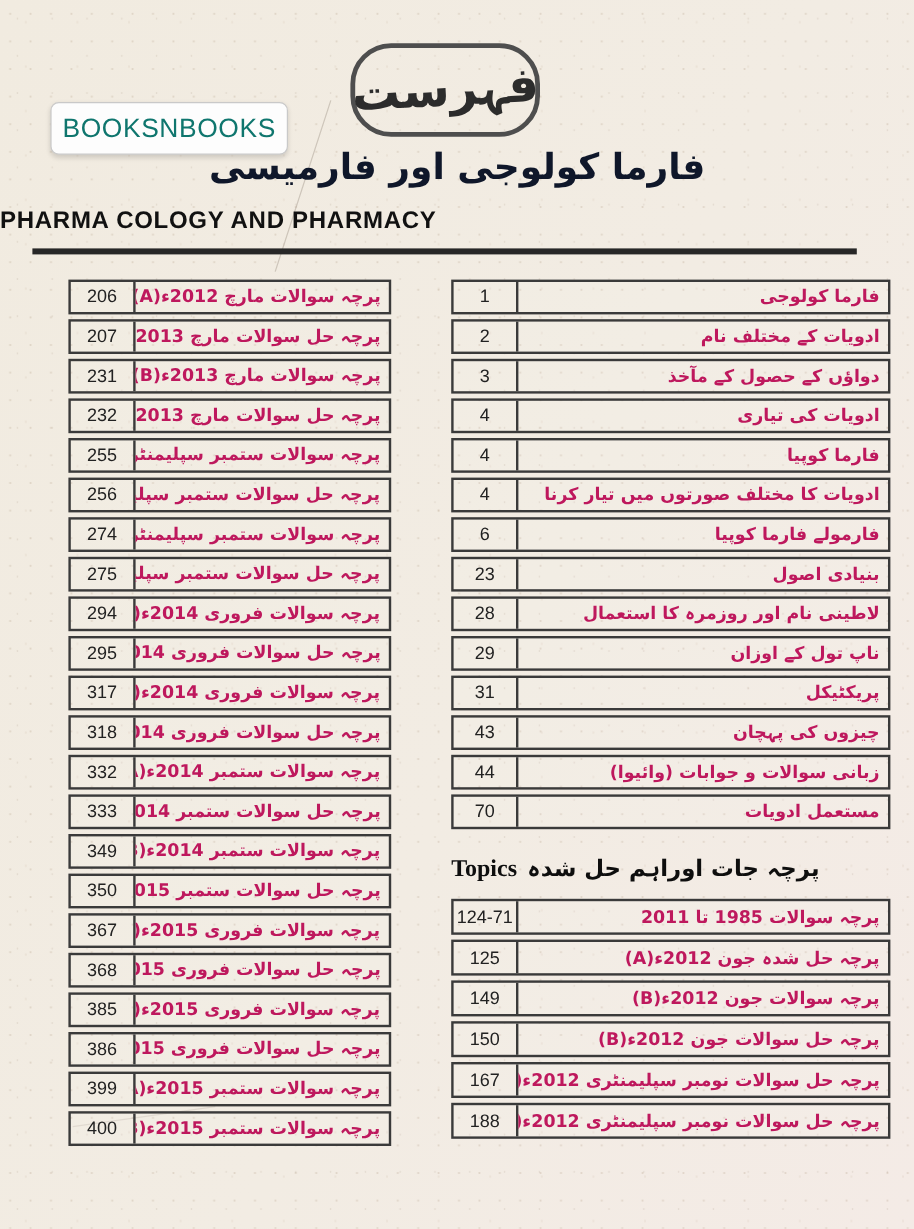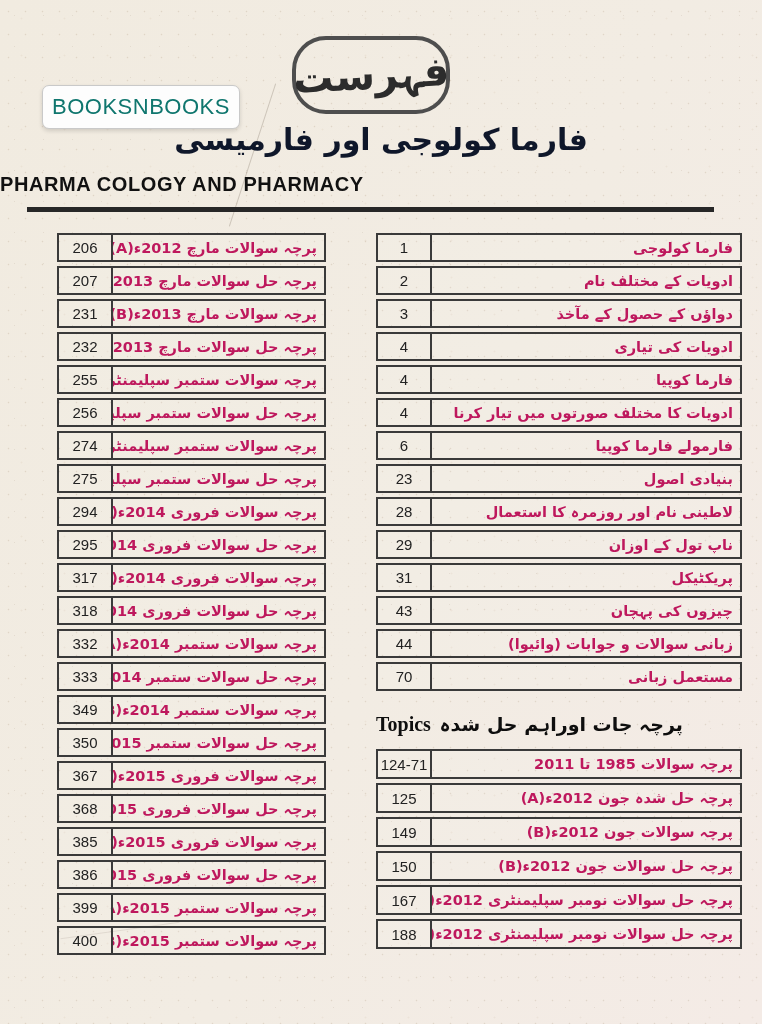--- a/index.html
+++ b/index.html
@@ -265,21 +265,21 @@
         <div class="entry" dir="rtl">چیزوں کی پہچان</div>
       </div>
 
       <div class="row">
         <div class="num">44</div>
         <div class="entry" dir="rtl">زبانی سوالات و جوابات (وائیوا)</div>
       </div>
 
       <div class="row">
         <div class="num">70</div>
-        <div class="entry" dir="rtl">مستعمل زبانی</div>
+        <div class="entry" dir="rtl">مستعمل ادویات</div>
       </div>
     </div>
 
   <div class="section-header" dir="rtl">
     <span>پرچہ جات اوراہم حل شدہ</span>
     <span class="latin">Topics</span>
   </div>
 
   <div>
 

